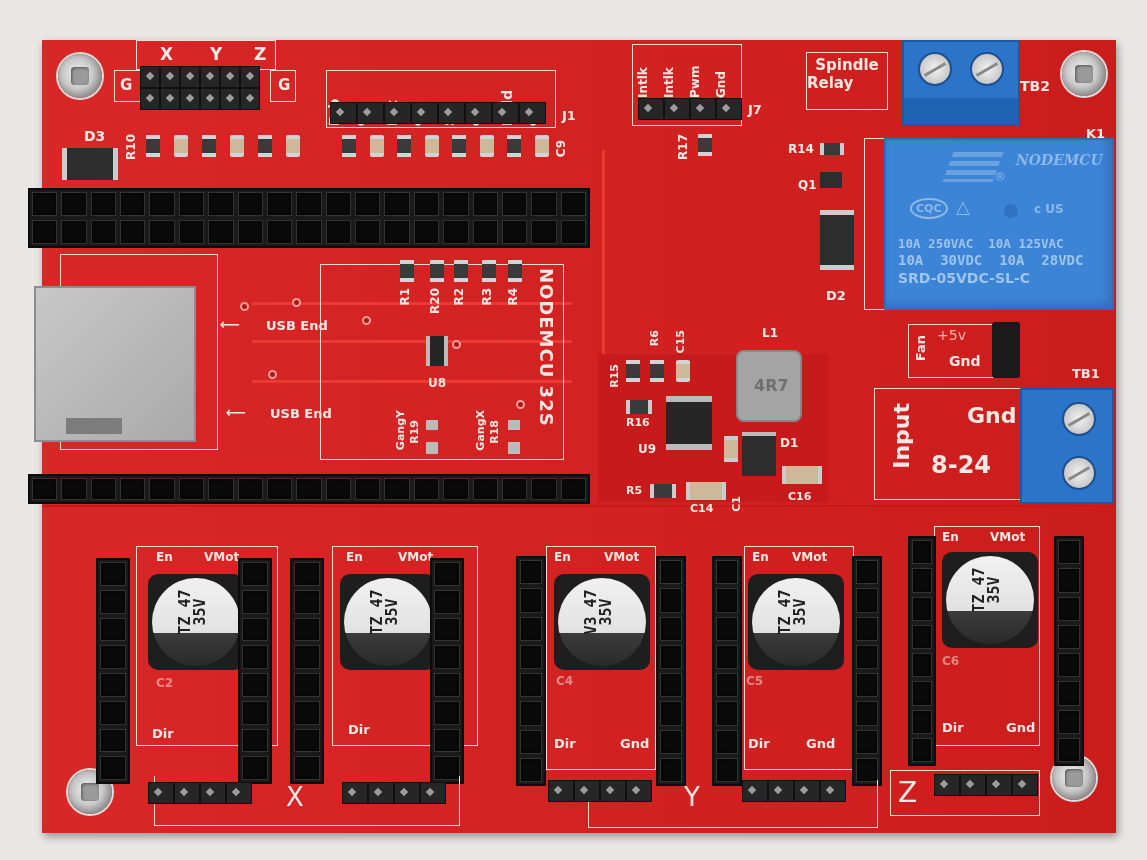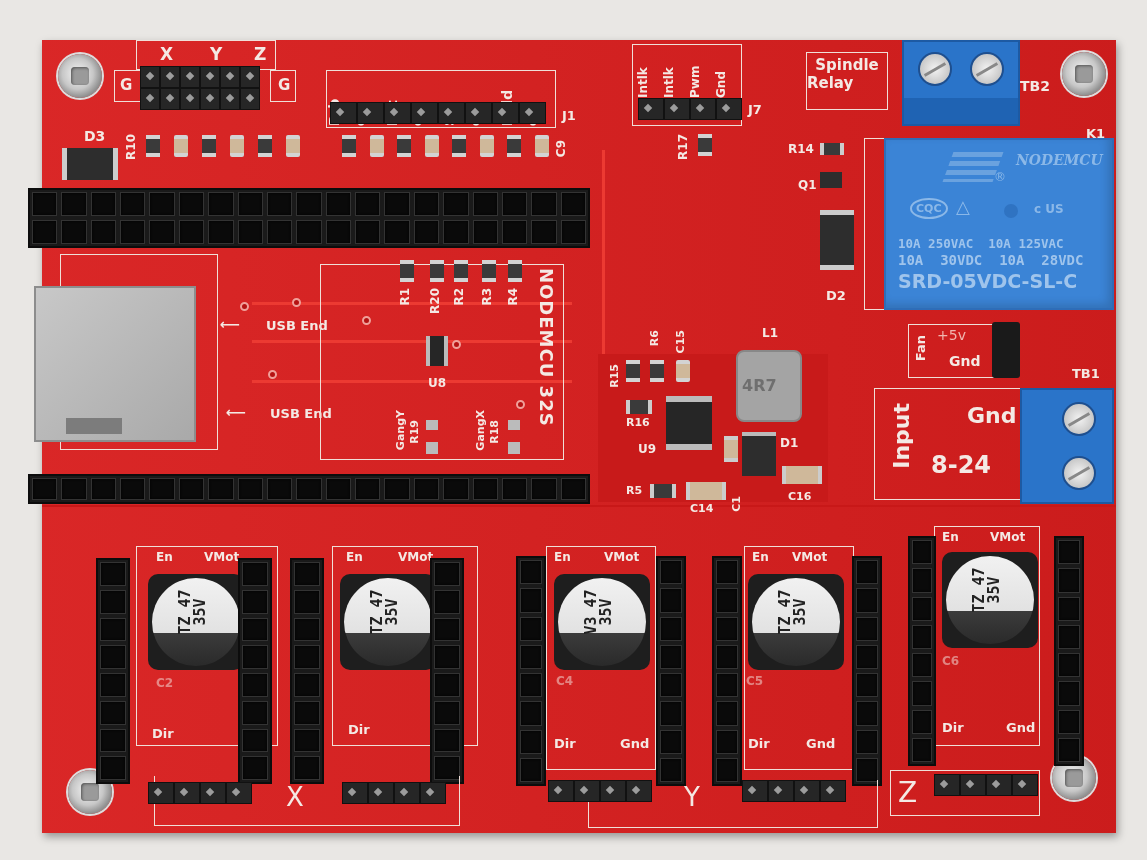--- a/index.html
+++ b/index.html
@@ -174,21 +174,21 @@
   <div class="abs" style="left:842px;top:98px;width:230px;height:172px;background:#3b84d6;border:2px solid #2e6db8;box-shadow: inset -4px -4px 8px rgba(0,0,0,0.15)">
     <div class="abs" style="left:62px;top:12px;width:50px;height:30px;background:repeating-linear-gradient(180deg,#6aa2df 0 5px,#3b84d6 5px 9px);transform:skewX(-20deg)"></div>
     <span class="abs" style="left:130px;top:12px;color:#8bb8e8;font-family:'DejaVu Serif',serif;font-style:italic;font-size:14px;font-weight:bold">NODEMCU</span>
     <span class="abs" style="left:108px;top:30px;color:#8bb8e8;font-size:12px">®</span>
     <span class="abs" style="left:24px;top:58px;color:#8bb8e8;font-size:11px;font-weight:bold;border:2px solid #8bb8e8;border-radius:50%;padding:2px 4px">CQC</span>
     <span class="abs" style="left:70px;top:56px;color:#8bb8e8;font-size:18px">△</span>
     <div class="abs" style="left:118px;top:64px;width:14px;height:14px;border-radius:50%;background:#2f73c2"></div>
     <span class="abs" style="left:148px;top:62px;color:#8bb8e8;font-size:12px;font-weight:bold">c  US</span>
     <div class="abs" style="left:12px;top:96px;color:#9fc4ec;font-size:12.5px;font-weight:bold;white-space:pre;font-family:'DejaVu Sans Mono',monospace">10A 250VAC  10A 125VAC</div>
     <div class="abs" style="left:12px;top:112px;color:#9fc4ec;font-size:14px;font-weight:bold;white-space:pre;font-family:'DejaVu Sans Mono',monospace">10A  30VDC  10A  28VDC</div>
-    <div class="abs" style="left:12px;top:130px;color:#9fc4ec;font-size:19px;font-weight:bold">SRD-05VDC-SL-C</div>
+    <div class="abs" style="left:12px;top:130px;color:#9fc4ec;font-size:14px;font-weight:bold">SRD-05VDC-SL-C</div>
   </div>
 
   <div class="box thin" style="left:866px;top:284px;width:86px;height:54px">
     <span class="abs silk vert" style="left:4px;top:10px;font-size:13px">Fan</span>
     <span class="abs" style="left:28px;top:2px;font-size:14px;color:#f0b5ae">+5v</span>
     <span class="abs silk" style="left:40px;top:28px;font-size:14px">Gnd</span>
   </div>
   <div class="abs" style="left:950px;top:282px;width:28px;height:56px;background:#1a1a1a;border-radius:3px"></div>
 
   <div class="box thin" style="left:832px;top:348px;width:200px;height:112px">
@@ -304,21 +304,21 @@
   <span class="abs silk vert" style="left:606px;top:290px;font-size:11px">R6</span>
   <div class="smd-r" style="left:608px;top:320px"></div>
   <span class="abs silk vert" style="left:632px;top:290px;font-size:11px">C15</span>
   <div class="smd-c" style="left:634px;top:320px"></div>
   <div class="abs" style="left:584px;top:360px;width:26px;height:14px;background:#3a3a3a;border-left:4px solid #ccc;border-right:4px solid #ccc"></div>
   <span class="abs silk" style="left:584px;top:376px;font-size:11px">R16</span>
   <div class="abs" style="left:624px;top:356px;width:46px;height:54px;background:#262626;border-top:6px solid #bbb;border-bottom:6px solid #bbb"></div>
   <span class="abs silk" style="left:596px;top:402px;font-size:12px">U9</span>
   <span class="abs silk" style="left:720px;top:286px;font-size:12px">L1</span>
   <div class="abs" style="left:694px;top:310px;width:66px;height:72px;background:#a4a4a4;border-radius:8px;border:2px solid #888">
-    <span class="abs" style="left:4px;top:24px;font-size:16px;color:#6f6f6f;font-weight:bold">4R7</span>
+    <span class="abs" style="left:16px;top:24px;font-size:16px;color:#6f6f6f;font-weight:bold">4R7</span>
   </div>
   <div class="abs" style="left:700px;top:392px;width:34px;height:44px;background:#2d2d2d;border-top:4px solid #bbb"></div>
   <span class="abs silk" style="left:738px;top:396px;font-size:12px">D1</span>
   <div class="abs" style="left:608px;top:444px;width:26px;height:14px;background:#3a3a3a;border-left:4px solid #ccc;border-right:4px solid #ccc"></div>
   <span class="abs silk" style="left:584px;top:444px;font-size:11px">R5</span>
   <div class="abs" style="left:644px;top:442px;width:40px;height:18px;background:#cfb89a;border-left:4px solid #ccc;border-right:4px solid #ccc"></div>
   <span class="abs silk" style="left:648px;top:462px;font-size:11px">C14</span>
   <div class="abs" style="left:682px;top:396px;width:14px;height:26px;background:#cfb89a;border-top:4px solid #ccc;border-bottom:4px solid #ccc"></div>
   <span class="abs silk vert" style="left:688px;top:456px;font-size:11px">C1</span>
   <div class="abs" style="left:740px;top:426px;width:40px;height:18px;background:#cfb89a;border-left:4px solid #ccc;border-right:4px solid #ccc"></div>

